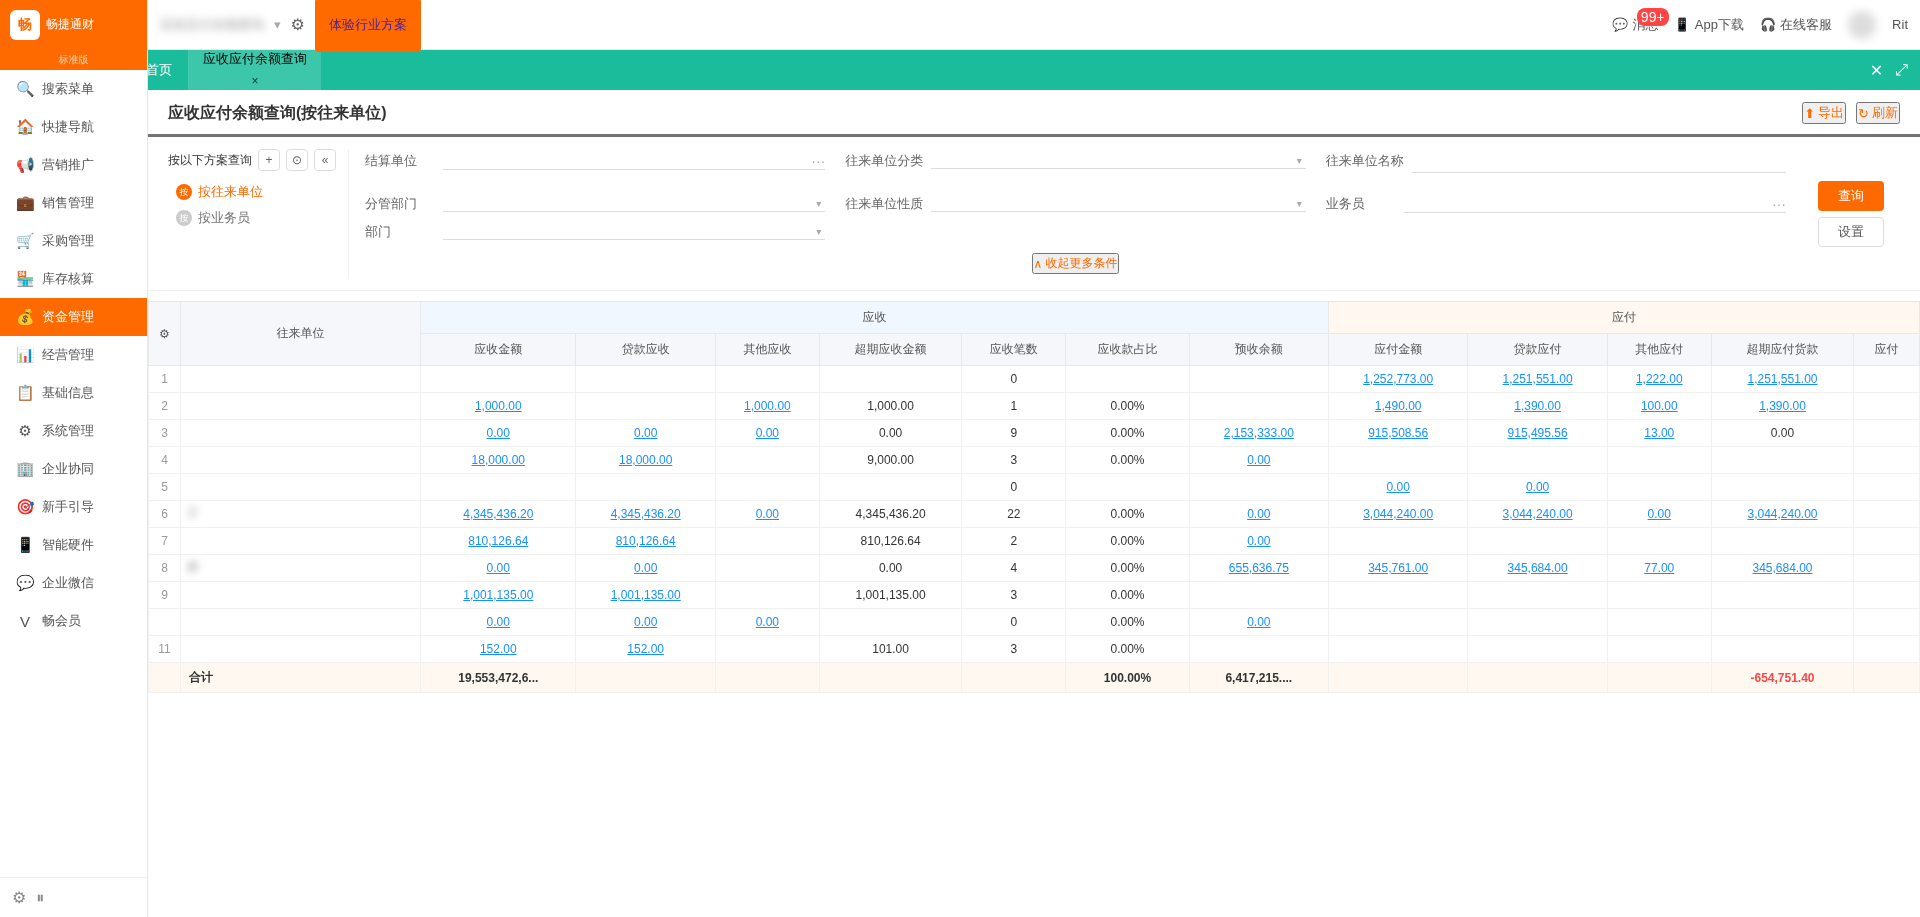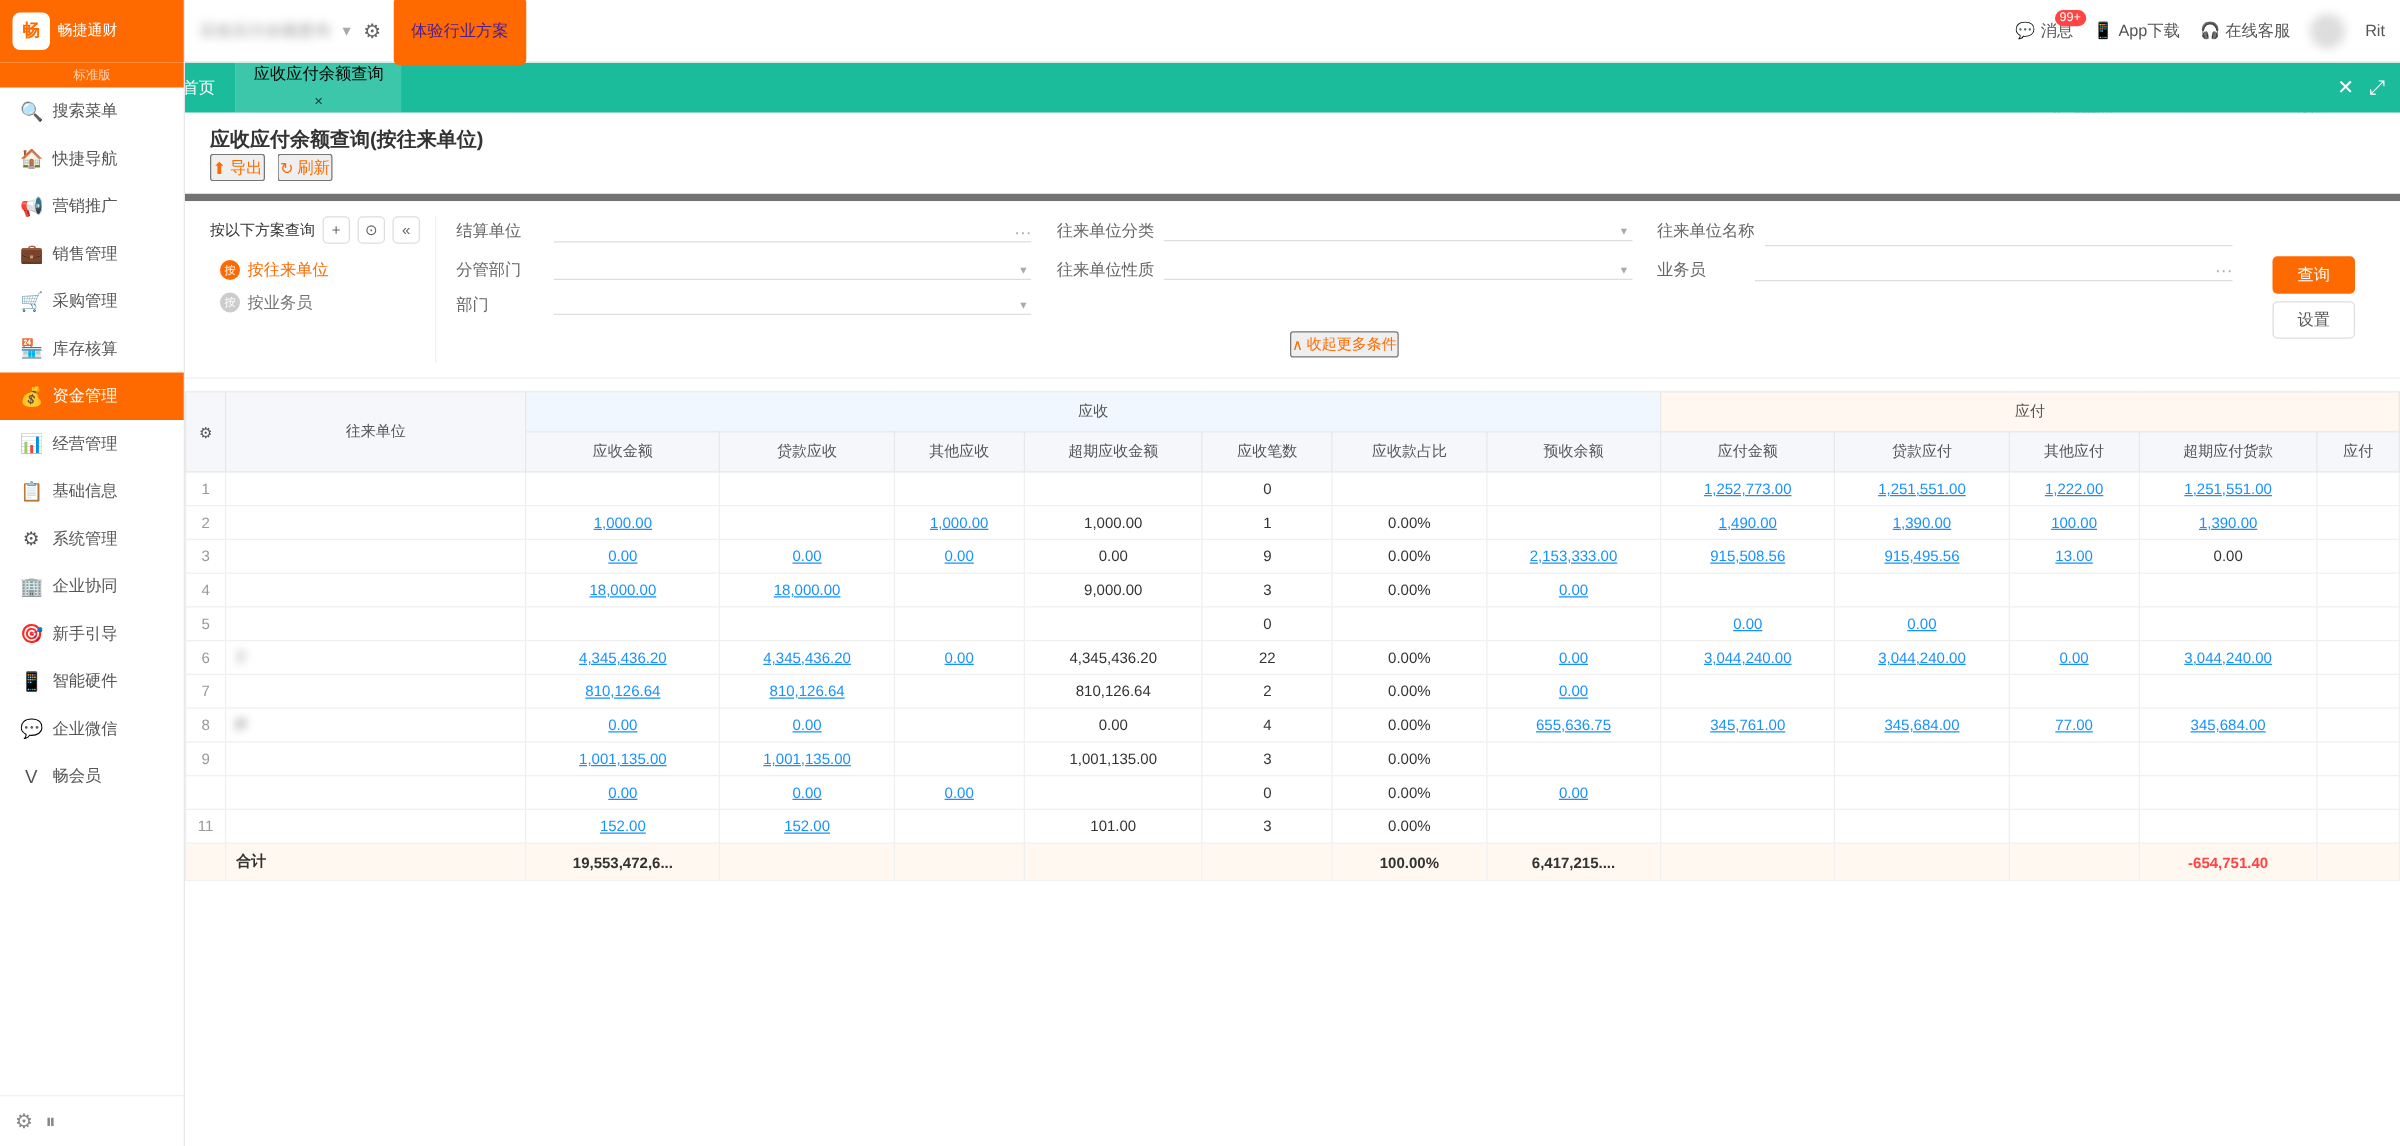--- a/index.html
+++ b/index.html
@@ -37,21 +37,21 @@
     .header-gear { color: #666; font-size: 16px; cursor: pointer; }
     .header-solution-btn {
       background: #ff6a00; color: #4c1d95; border: none; border-radius: 4px;
       padding: 18px 14px; font-size: 13px; cursor: pointer;
     }
     .header-spacer { flex: 1; }
     .header-actions { display: flex; align-items: center; gap: 16px; color: #555; font-size: 13px; }
     .header-badge { position: relative; cursor: pointer; display: flex; align-items: center; gap: 4px; }
     .header-badge .badge {
       position: absolute; top: -8px; right: -10px;
-      background: #ff4444; color: #fff; font-size: 10px; padding: 1px 4px; border-radius: 8px; min-width: 18px; text-align: center;
+      background: #ff4444; color: #fff; font-size: 14px; padding: 1px 4px; border-radius: 8px; min-width: 18px; text-align: center;
     }
     .header-avatar { width: 28px; height: 28px; border-radius: 50%; background: #ddd; }
     .header-username { color: #555; font-size: 13px; }
 
     
     .tab-bar {
       position: fixed; left: 130px; top: 50px; right: 0; height: 40px;
       background: #1abc9c; display: flex; align-items: stretch; z-index: 98;
     }
     .tab-home {
@@ -68,22 +68,22 @@
 
     
     .main-content {
       position: fixed; left: 148px; top: 90px; right: 0; bottom: 0;
       background: #f5f5f5; overflow-y: auto; padding: 0;
     }
     .page-container { background: #fff; margin: 0; padding: 0; height: 100%; }
 
     
     .page-header {
-      padding: 12px 20px 10px 20px; border-bottom: 6px solid #737373;
-      display: flex; align-items: flex-start; justify-content: space-between; flex-direction: column;
+      padding: 12px 20px 10px 20px; border-bottom: 3px solid #737373;
+      display: flex; align-items: flex-end; justify-content: space-between;
     }
     .page-title { font-size: 16px; font-weight: bold; color: #333; }
     .page-actions { display: flex; gap: 10px; align-items: center; }
     .btn-export { color: #ff6a00; font-size: 13px; cursor: pointer; display: flex; align-items: center; gap: 3px; }
     .btn-refresh { color: #ff6a00; font-size: 13px; cursor: pointer; display: flex; align-items: center; gap: 3px; }
 
     
     .filter-area { padding: 12px 20px; background: #fff; border-bottom: 1px solid #f0f0f0; }
     .filter-action-btn { width: 22px; height: 22px; border: 1px solid #ddd; border-radius: 4px; display: flex; align-items: center; justify-content: center; cursor: pointer; color: #666; font-size: 12px; }
     .plan-item { display: flex; align-items: center; gap: 6px; padding: 4px 8px; cursor: pointer; }
@@ -274,21 +274,21 @@
             <span style="color:#ff6a00;font-size:13px;">按往来单位</span>
           </div>
           <div class="plan-item">
             <div class="plan-icon-gray">按</div>
             <span style="color:#737373;font-size:13px;font-family:Liberation Serif, serif;">按业务员</span>
           </div>
         </div>
 
         <div style="flex:1;">
 
-          <div style="display:grid; grid-template-columns:1fr 1fr 1fr; gap:12px 20px; margin-bottom:10px; align-items:center;">
+          <div style="display:grid; grid-template-columns:1fr 1fr 1fr; gap:12px 20px; margin-bottom:22px; align-items:center;">
             <div class="filter-field">
               <span class="filter-field-label">结算单位</span>
               <div class="filter-input-with-btn">
                 <input type="text" style="width: 100%; border: none; outline: none; font-size: 13px;">
                 <span class="filter-dots">···</span>
               </div>
             </div>
             <div class="filter-field">
               <span class="filter-field-label">往来单位分类</span>
               <div class="filter-input-with-btn">

